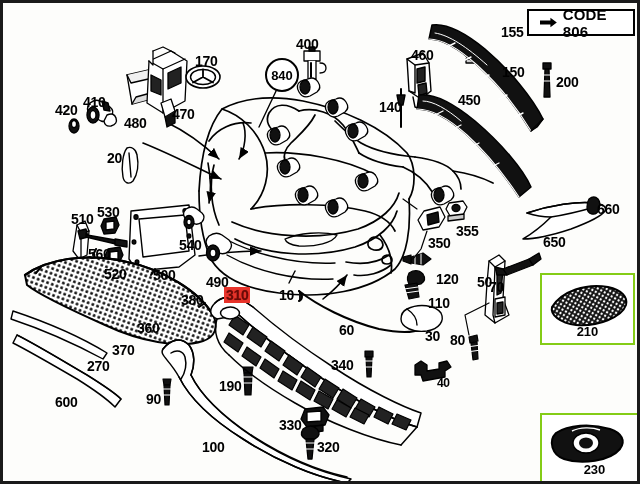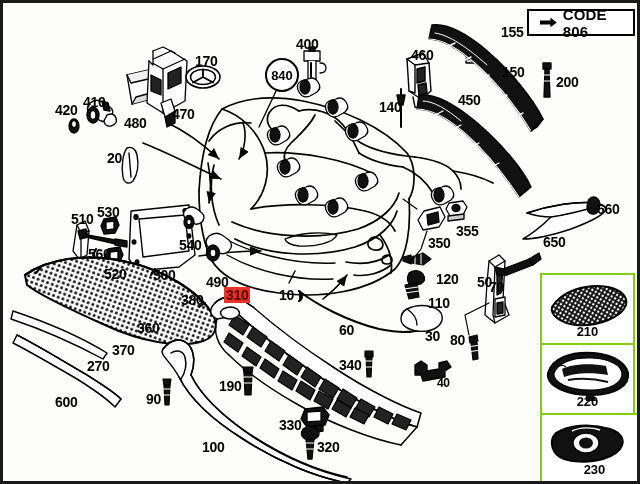--- a/index.html
+++ b/index.html
@@ -497,31 +497,20 @@
     <span class="ctext">CODE 806</span>
   </div>
 
   <div class="inset" style="top:270px;width:95px;height:72px;">
     <svg width="91" height="56" viewBox="0 0 91 56">
       <path d="M10,30 C20,14 44,6 66,10 C80,13 86,20 84,28 C80,40 56,50 34,48 C18,46 8,38 10,30Z" fill="url(#mesh2)" stroke="#000" stroke-width="2"></path>
     </svg>
     <span class="cap">210</span>
   </div>
 
-  <div class="inset" style="top:340px;width:95px;height:72px;">
-    <svg width="91" height="56" viewBox="0 0 91 56">
-      <path d="M6,26 C10,12 28,4 52,6 C72,8 84,16 86,26 C88,38 74,48 50,48 C26,48 4,40 6,26Z" fill="#111" stroke="#000" stroke-width="2"></path>
-      <path d="M12,26 C16,16 30,10 50,11 C68,12 79,18 80,26 C81,36 68,43 48,43 C28,43 10,36 12,26Z" fill="#fff" stroke="#000" stroke-width="1.2"></path>
-      <path d="M20,22 C30,17 48,16 64,19 L66,28 C50,25 32,26 22,30Z" fill="#111"></path>
-      <path d="M26,33 C38,31 54,32 66,35" stroke="#111" stroke-width="2" fill="none"></path>
-      <path d="M14,20 C18,18 22,18 24,20" stroke="#111" stroke-width="1.4" fill="none"></path>
-      <path d="M44,48 L52,48 L54,54 L44,54Z" fill="#111"></path>
-    </svg>
-    <span class="cap">220</span>
-  </div>
 
   <div class="inset" style="top:410px;width:109px;height:70px;">
     <svg width="91" height="54" viewBox="0 0 91 54">
       <path d="M14,16 C26,8 48,6 68,12 C80,16 84,24 78,32 C68,44 40,48 22,42 C10,38 6,24 14,16Z" fill="#111" stroke="#000" stroke-width="2"></path>
       <ellipse cx="44" cy="26" rx="13" ry="10" fill="#fff" stroke="#000" stroke-width="1.4"></ellipse>
       <ellipse cx="44" cy="26" rx="7" ry="5.5" fill="#111"></ellipse>
       <path d="M30,14 C38,10 50,10 58,13" stroke="#fff" stroke-width="1.4" fill="none"></path>
     </svg>
     <span class="cap">230</span>
   </div>
@@ -551,21 +540,21 @@
       <div class="lbl hl" style="left: 221px; top: 284px;">310</div>
       <div class="lbl" style="left: 134px; top: 318px;">360</div>
       <div class="lbl" style="left: 109px; top: 340px;">370</div>
       <div class="lbl" style="left: 84px; top: 356px;">270</div>
       <div class="lbl" style="left: 52px; top: 392px;">600</div>
       <div class="lbl" style="left: 143px; top: 389px;">90</div>
       <div class="lbl" style="left: 216px; top: 376px;">190</div>
       <div class="lbl" style="left: 199px; top: 437px;">100</div>
       <div class="lbl" style="left: 276px; top: 415px;">330</div>
       <div class="lbl" style="left: 314px; top: 437px;">320</div>
-      <div class="lbl" style="left: 336px; top: 355px;">340</div>
+      <div class="lbl" style="left: 328px; top: 355px;">340</div>
       <div class="lbl" style="left: 276px; top: 285px;">10</div>
       <div class="lbl" style="left: 336px; top: 320px;">60</div>
       <div class="lbl sm" style="left: 434px; top: 374px;">40</div>
       <div class="lbl" style="left: 425px; top: 233px;">350</div>
       <div class="lbl" style="left: 453px; top: 221px;">355</div>
       <div class="lbl" style="left: 433px; top: 269px;">120</div>
       <div class="lbl" style="left: 425px; top: 293px;">110</div>
       <div class="lbl" style="left: 422px; top: 326px;">30</div>
       <div class="lbl" style="left: 474px; top: 272px;">50</div>
       <div class="lbl" style="left: 447px; top: 330px;">80</div>

